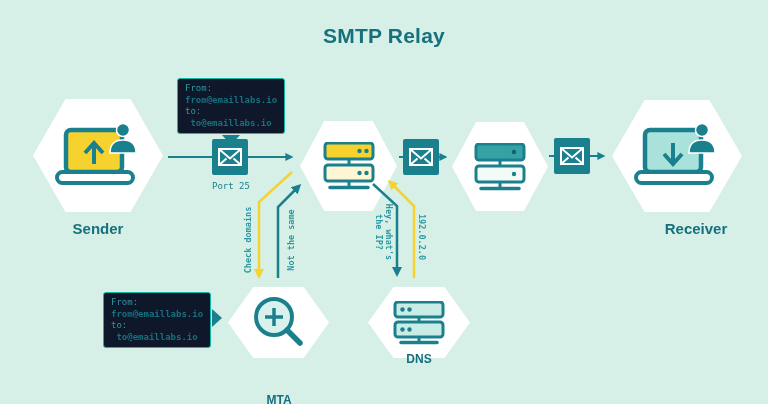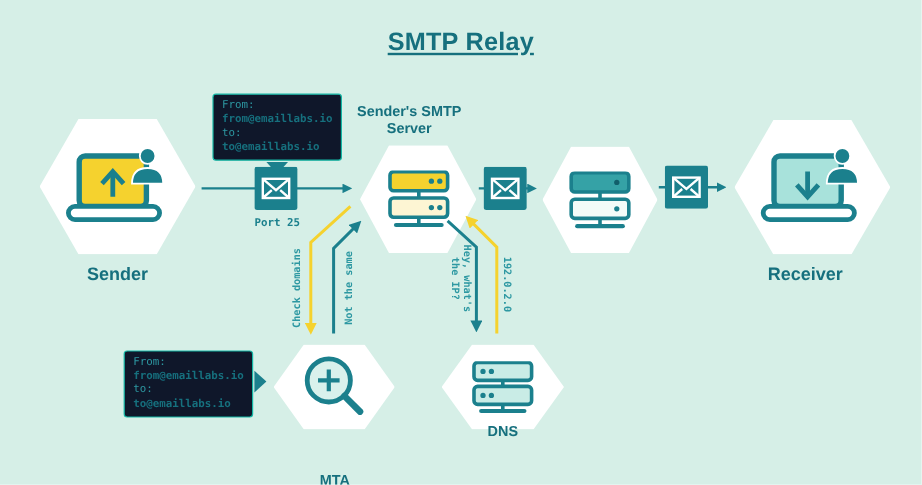--- a/index.html
+++ b/index.html
@@ -5,21 +5,20 @@
   * { margin:0; padding:0; box-sizing:border-box; }
   body { font-family:"Liberation Sans", sans-serif; }
   #canvas {
     position:relative; width:768px; height:404px;
     background:#d6efe7; overflow:hidden;
   }
   .title {
     position:absolute; left:0; top:24px; width:768px;
     text-align:center; font-size:21px; font-weight:bold; color:#16707e;
     letter-spacing:.2px;
-    text-decoration:underline;
   }
   .hex {
     position:absolute; background:#ffffff;
     clip-path:polygon(25% 0,75% 0,100% 50%,75% 100%,25% 100%,0 50%);
     display:flex; align-items:center; justify-content:center;
   }
   #sender-hex   { left:33px;  top:99px;  width:130px; height:113px; }
   #smtp1-hex    { left:300px; top:121px; width:97px;  height:90px; }
   #smtp2-hex    { left:452px; top:122px; width:96px;  height:89px; }
   #receiver-hex { left:612px; top:100px; width:130px; height:112px; }
@@ -31,50 +30,50 @@
     font-weight:bold; color:#16707e; text-align:center; white-space:nowrap;
   }
   .big-label   { font-size:15px; }
   .small-label { font-size:12px; }
   .server-title {
     position:absolute; transform:translateX(-50%);
     width:118px; text-align:center; font-weight:bold; font-size:12px;
     line-height:14px; color:#16707e;
   }
   #sender-label   { left:98px;  top:220px; }
-  #receiver-label { left:671px; top:220px; }
+  #receiver-label { left:696px; top:220px; }
   #mta-label      { left:279px; top:363px;margin-top:30px; }
   #dns-label      { left:419px; top:352px; }
   #smtp1-title    { left:341px; top:86px; }
   #smtp2-title    { left:499px; top:86px; }
 
   .bubble {
     position:absolute; background:#0f172a; border:1px solid #14b8a6;
     border-radius:3px; padding:4px 7px;
     font-family:"DejaVu Sans Mono", monospace; font-size:9px; line-height:11.5px;
     white-space:nowrap; z-index:5;
   }
   #bubble-top    { left:177px; top:78px; }
   #bubble-bottom { left:103px; top:292px; }
   .bline.key { color:#2d98a2; }
-  .bline.val { color:#16707e; font-weight:bold; }
+  .bline.val { color:#16707e; font-weight:bold;text-align:center; }
   .tail-down {
     position:absolute; left:44px; bottom:-12px; width:0; height:0;
     border-left:9px solid transparent; border-right:9px solid transparent;
     border-top:10px solid #1b808d;
   }
   .tail-right {
     position:absolute; right:-12px; top:16px; width:0; height:0;
     border-top:9px solid transparent; border-bottom:9px solid transparent;
     border-left:10px solid #1b808d;
   }
 
   .mono-label {
     position:absolute; transform:translateX(-50%);
-    font-family:"DejaVu Sans Mono", monospace; font-weight:bold;
+    font-family:"DejaVu Sans Mono", monospace; font-weight:normal;
     font-size:9px; color:#1b808d; white-space:nowrap;
   }
   #port-label { left:231px; top:181px; }
 
   .rot {
     position:absolute; font-family:"DejaVu Sans Mono", monospace;
     font-weight:bold; font-size:8.5px; color:#2d98a2;
     white-space:nowrap; text-align:center; line-height:10px; z-index:4;
   }
   #lbl-check   { left:248px; top:240px; transform:translate(-50%,-50%) rotate(-90deg); }
@@ -158,21 +157,20 @@
       <rect x="4" y="21" width="48" height="15" rx="3" fill="#c9ece6" stroke="#1b808d" stroke-width="3"></rect>
       <circle cx="11.5" cy="8.5" r="2.2" fill="#1b808d"></circle>
         <circle cx="18.5" cy="8.5" r="2.2" fill="#1b808d"></circle>
       <circle cx="11.5" cy="28.5" r="2.2" fill="#1b808d"></circle>
         <circle cx="18.5" cy="28.5" r="2.2" fill="#1b808d"></circle>
     </svg>
   </div>
 
   <div class="node-label big-label" id="sender-label">Sender</div>
   <div class="node-label big-label" id="receiver-label">Receiver</div>
-  <div class="server-title" id="smtp1-title">Sender's SMTP Server</div>
   <div class="node-label small-label" id="mta-label">MTA</div>
   <div class="node-label small-label" id="dns-label">DNS</div>
 
   <svg id="connectors" width="768" height="404" viewBox="0 0 768 404">
     <defs>
       <marker id="ah-teal" viewBox="0 0 10 10" refX="7" refY="5" markerWidth="4" markerHeight="4" orient="auto-start-reverse">
         <path d="M0 0 L10 5 L0 10 z" fill="#1b808d"></path>
       </marker>
       <marker id="ah-yellow" viewBox="0 0 10 10" refX="7" refY="5" markerWidth="4" markerHeight="4" orient="auto-start-reverse">
         <path d="M0 0 L10 5 L0 10 z" fill="#f5d22e"></path>

